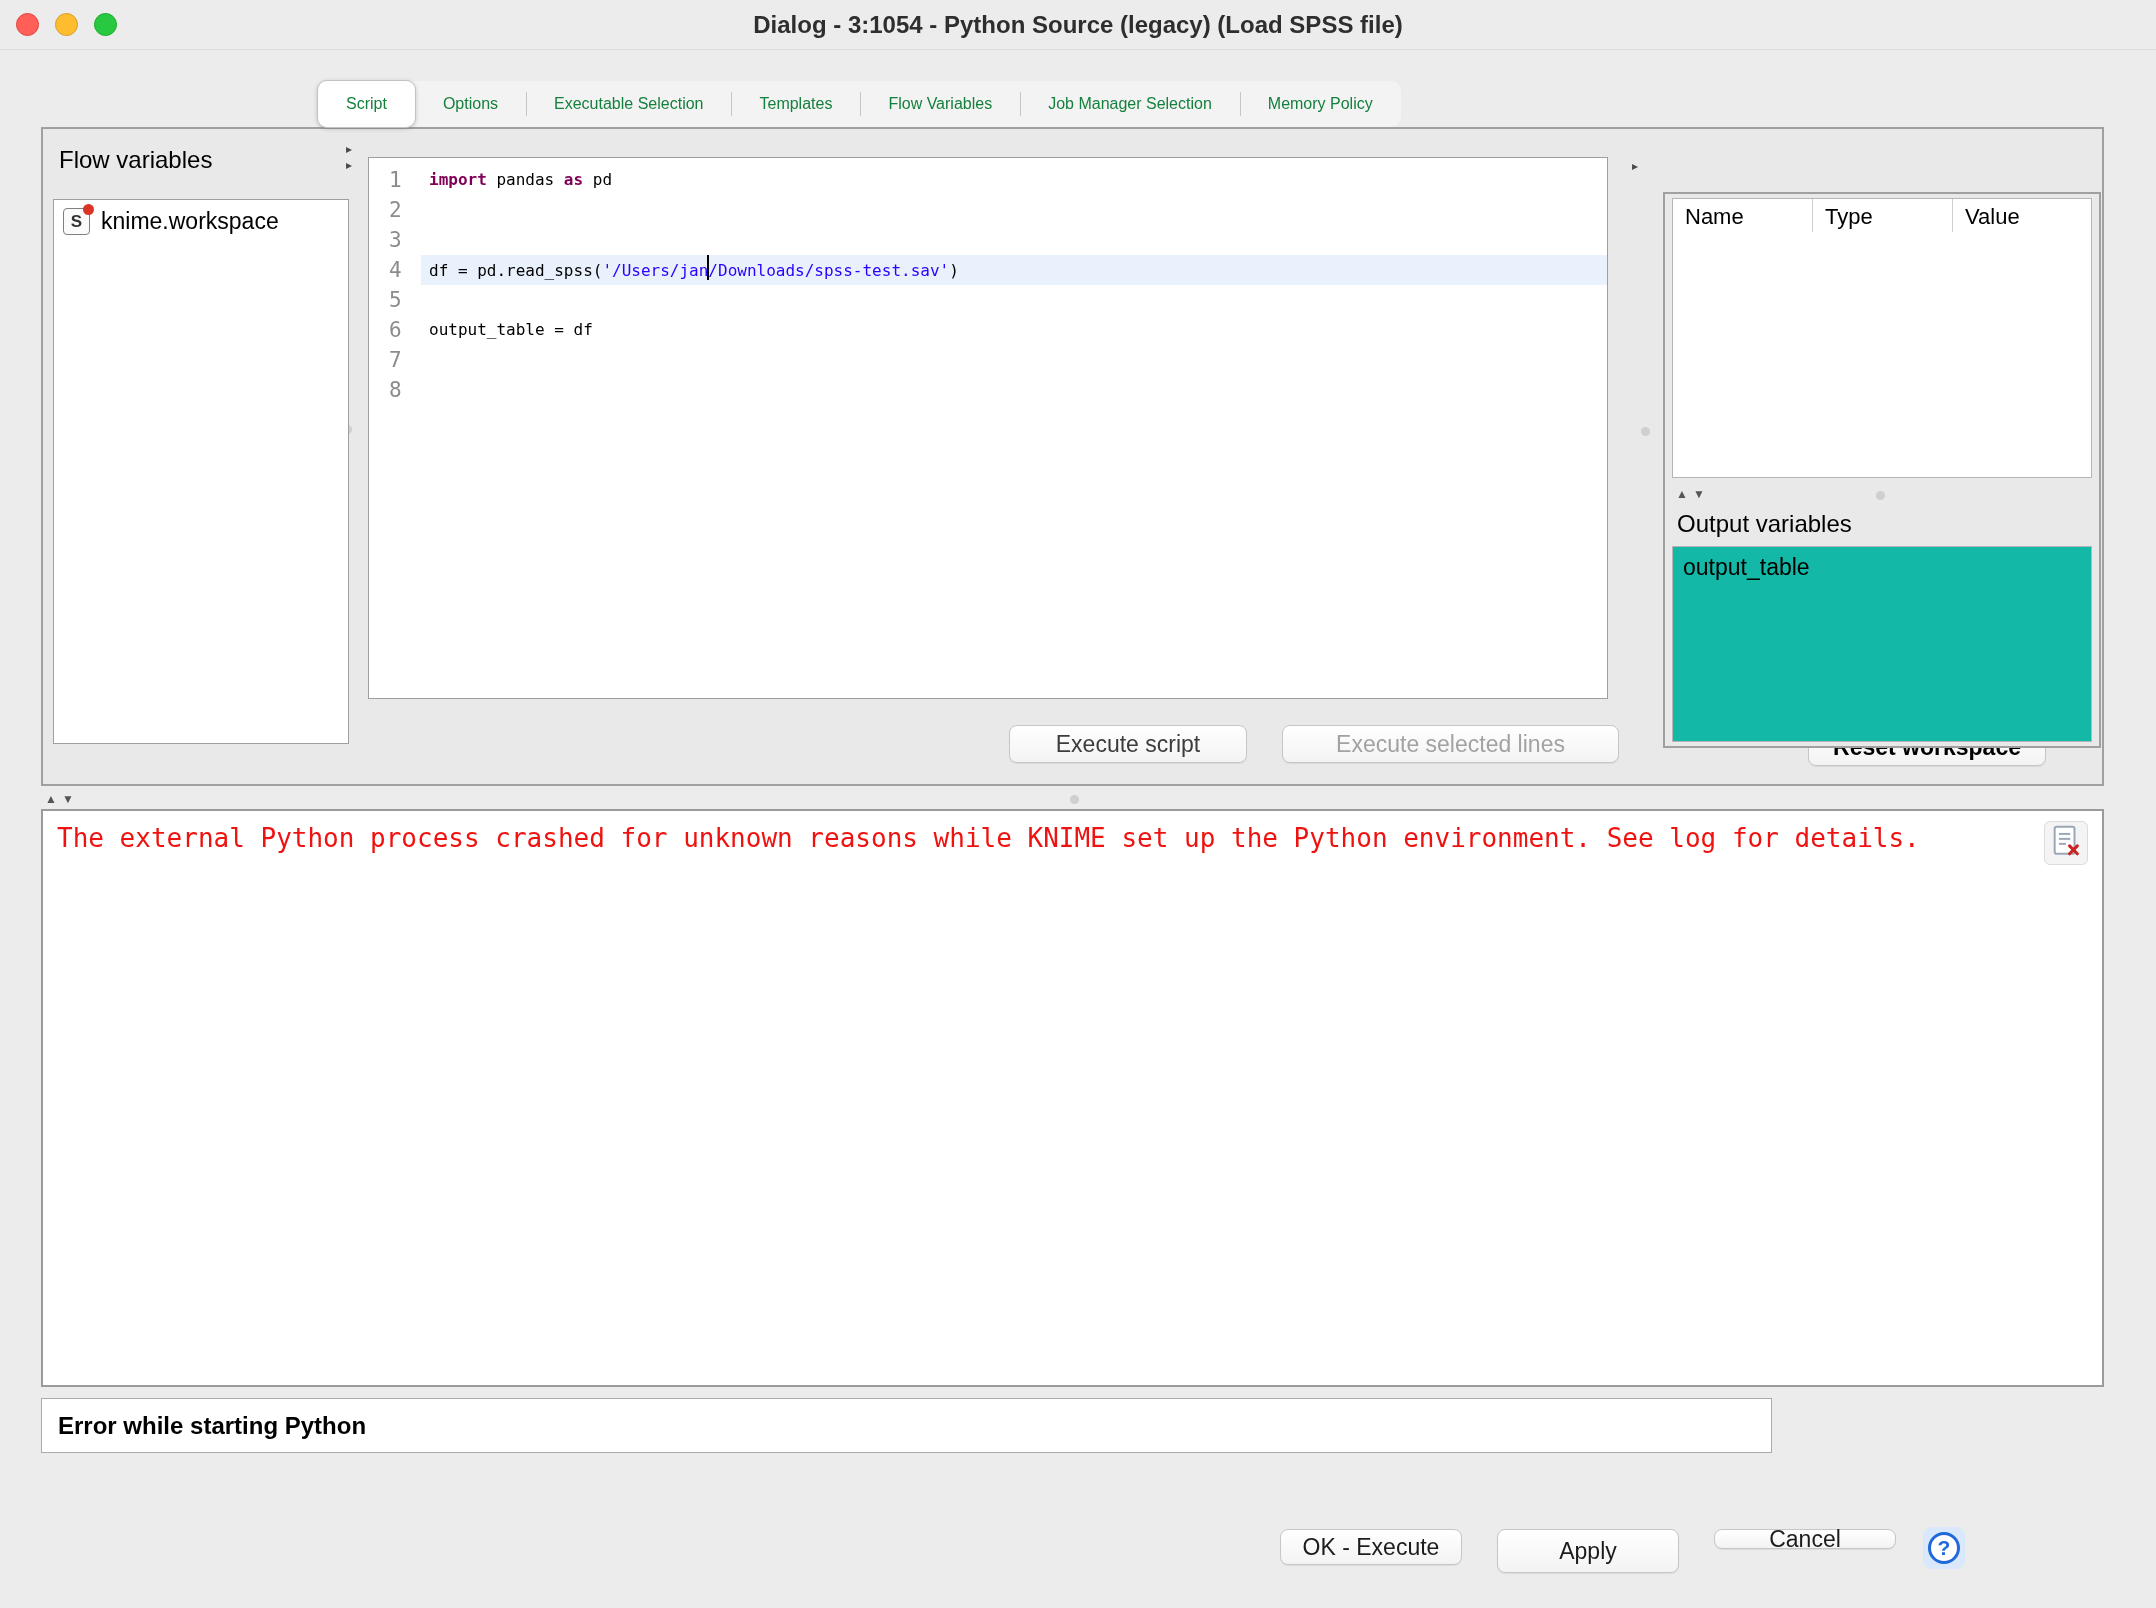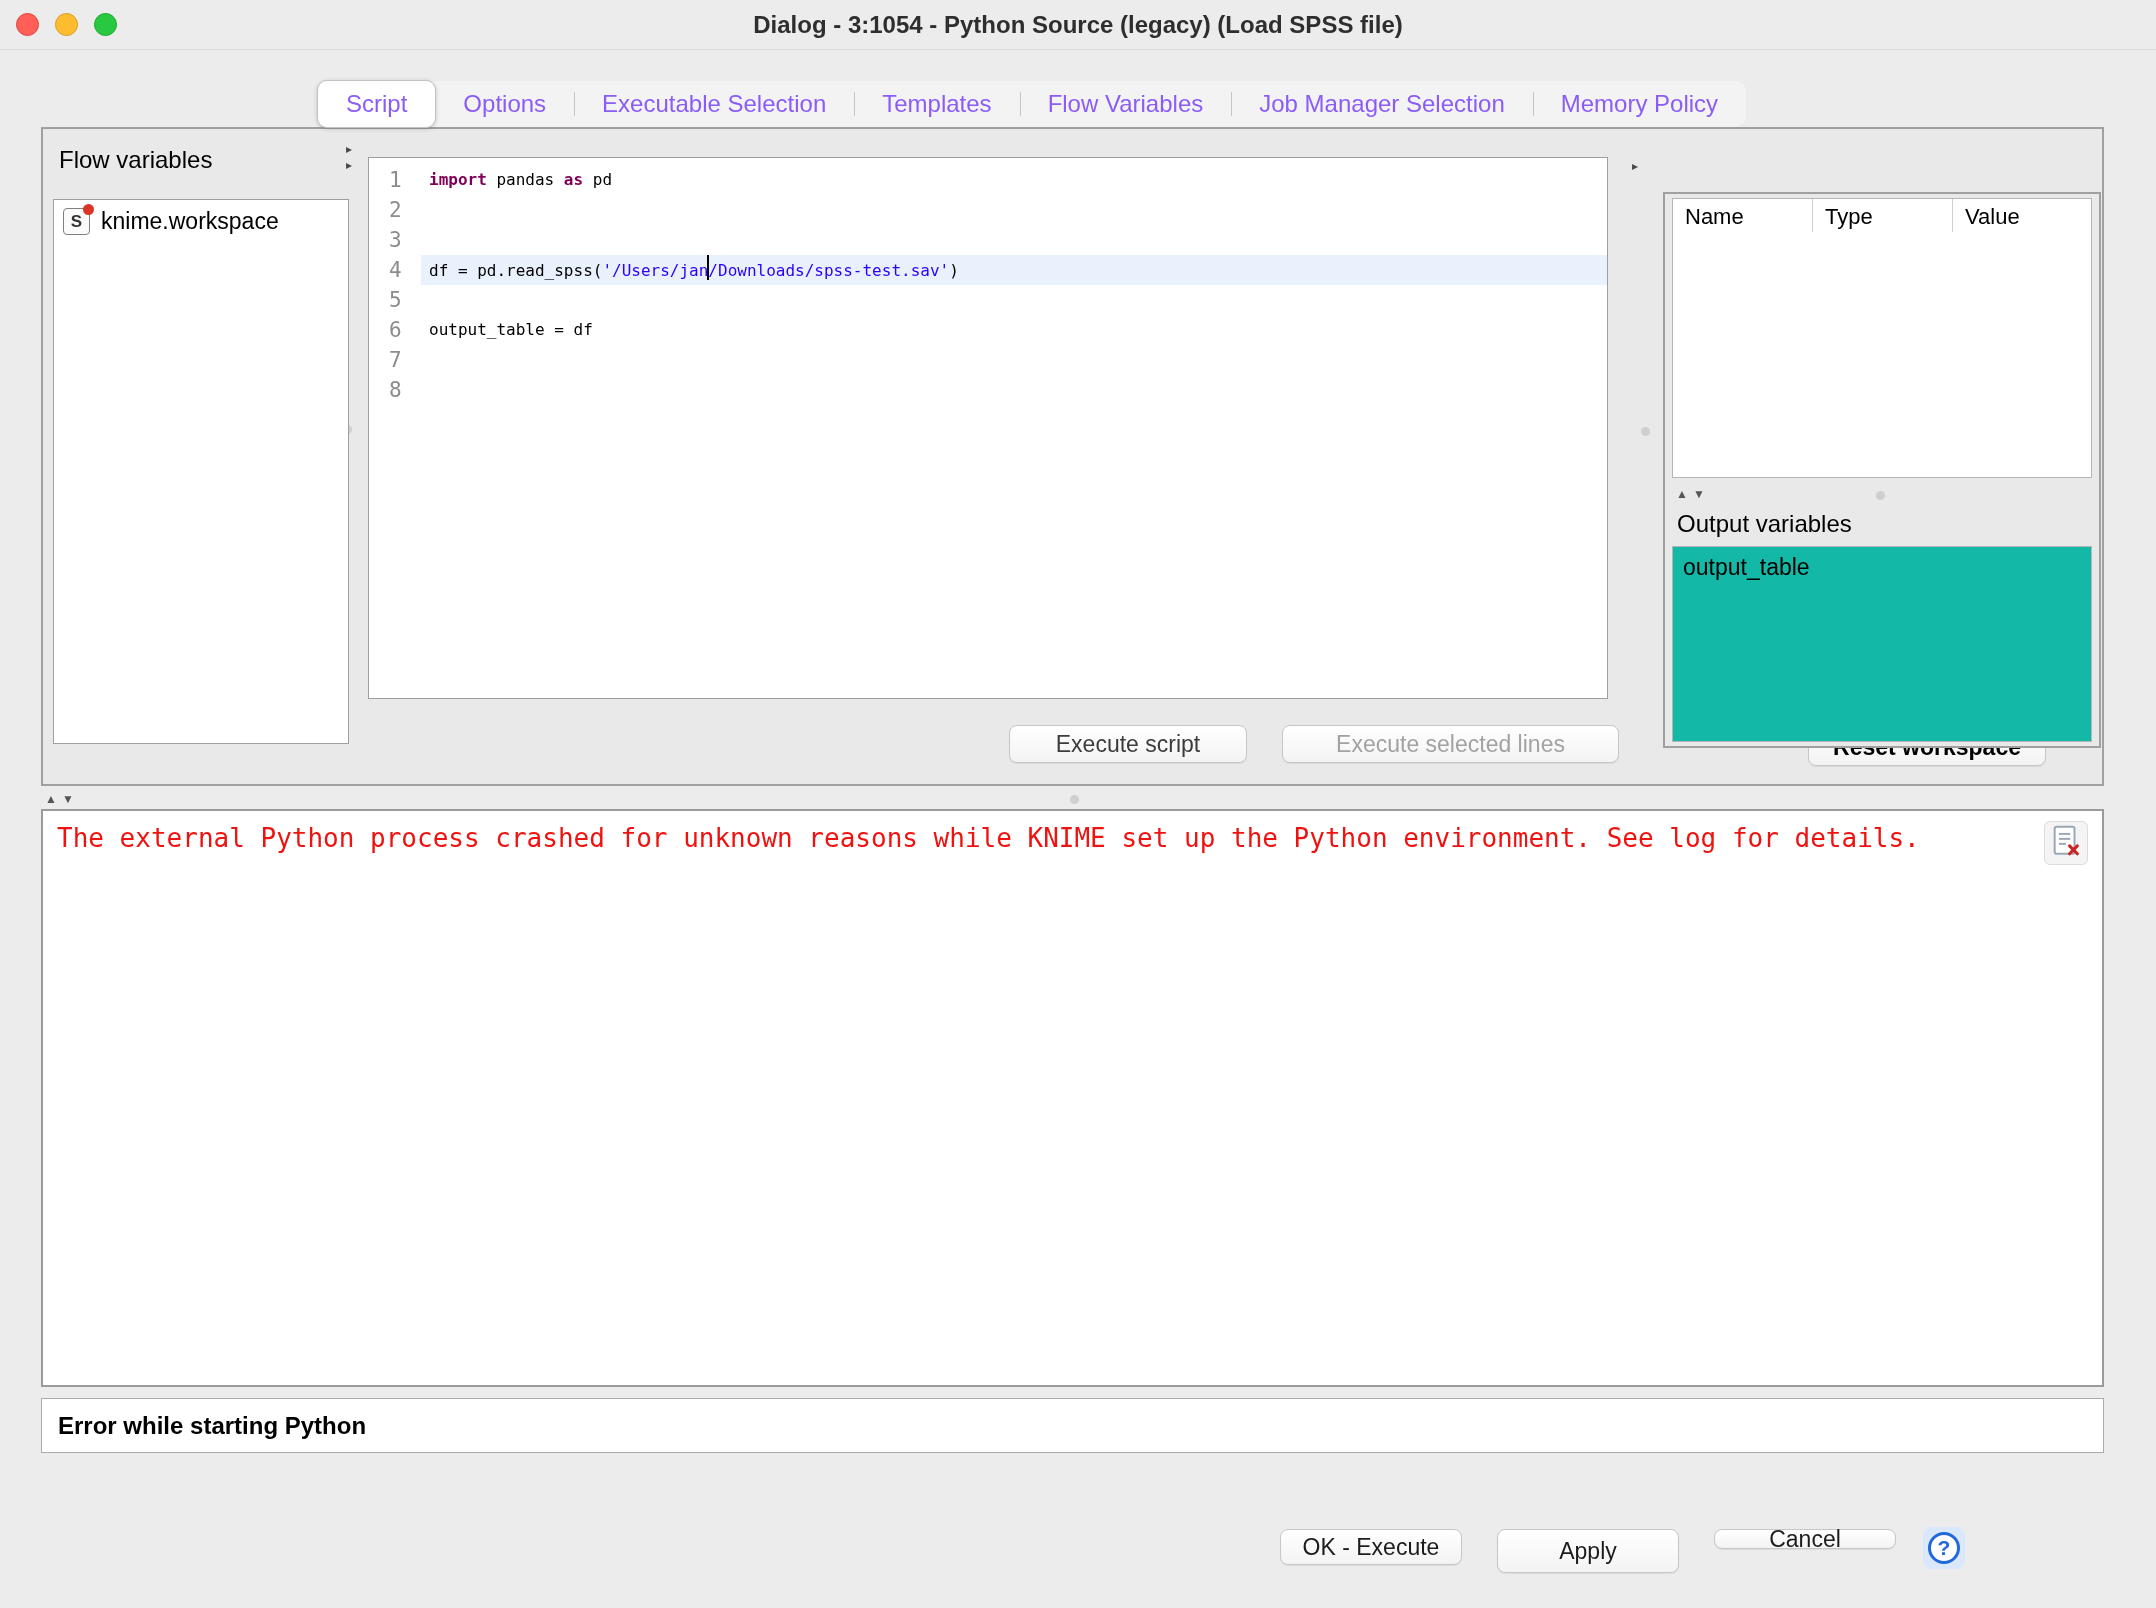--- a/index.html
+++ b/index.html
@@ -16,21 +16,21 @@
   .titlebar { position: absolute; top: 0; left: 0; width: 2156px; height: 50px; background: #ececec; border-bottom: 1px solid #dcdcdc; }
   .title { position: absolute; left: 0; right: 0; top: 0; height: 50px; line-height: 50px; text-align: center; font-size: 24px; font-weight: 700; color: #2e2e2e; }
   .traffic { position: absolute; left: 16px; top: 13px; display: flex; gap: 16px; z-index: 3; }
   .tl { width: 23px; height: 23px; border-radius: 50%; }
   .tl.red    { background: #ff5f57; border: 1px solid #e0443e; }
   .tl.yellow { background: #febc2e; border: 1px solid #d89e24; }
   .tl.green  { background: #28c840; border: 1px solid #1aab29; }
 
   
   .tabbar { position: absolute; top: 81px; left: 318px; height: 46px; display: flex; align-items: center; background: #f3f3f3; border-radius: 10px; }
-  .tab { position: relative; padding: 0 28px; font-size: 24px; line-height: 46px; color: #8b5cf6; white-space: nowrap; cursor: default; }
+  .tab { position: relative; padding: 0 28px; font-size: 16px; line-height: 46px; color: #15803d; white-space: nowrap; cursor: default; }
   .tab + .tab::before { content: ""; position: absolute; left: 0; top: 11px; bottom: 11px; width: 1px; background: #c6c6c6; }
   .tab.active { background: #fff; border: 1px solid #c2c2c2; border-radius: 10px; box-shadow: 0 1px 4px rgba(0,0,0,.18); line-height: 46px; margin: -2px -1px; z-index: 2; }
   .tab.active + .tab::before { display: none; }
 
   
   .main { position: absolute; left: 41px; top: 127px; width: 2063px; height: 659px; border: 2px solid #a0a0a0; background: #e9e9e9; }
 
   .fv-title { position: absolute; left: 16px; top: 17px; font-size: 24px; }
   .collapse-left { position: absolute; left: 303px; top: 14px; display: flex; flex-direction: column; gap: 4px; font-size: 12px; color: #4a4a4a; line-height: 12px; }
   .collapse-right { position: absolute; left: 1589px; top: 30px; font-size: 12px; color: #4a4a4a; }
@@ -75,21 +75,21 @@
   
   .h-arrows { position: absolute; left: 45px; top: 792px; font-size: 12px; color: #555; letter-spacing: 5px; }
   .h-dot { left: 1070px; top: 795px; }
 
   
   .console { position: absolute; left: 41px; top: 809px; width: 2063px; height: 578px; background: #fff; border: 2px solid #9a9a9a; }
   .console-msg { position: absolute; left: 14px; top: 10px; right: 84px; font-family: "DejaVu Sans Mono", monospace; font-size: 26px; line-height: 34px; color: #ee1310; white-space: pre-wrap; }
   .console-icon-btn { position: absolute; right: 14px; top: 10px; width: 44px; height: 44px; display: grid; place-items: center; background: #f4f4f4; border: 1px solid #dcdcdc; border-radius: 6px; }
 
   
-  .statusbar { position: absolute; left: 41px; top: 1398px; width: 2063px; height: 55px; background: #fff; border: 1px solid #ababab; display: flex; align-items: center; }
+  .statusbar { position: absolute; left: 41px; top: 1398px; width: 1731px; height: 55px; background: #fff; border: 1px solid #ababab; display: flex; align-items: center; }
   .status-text { padding-left: 16px; font-size: 24px; font-weight: 700; }
 
   
   #btn-ok     { left: 1280px; top: 1529px; width: 182px; height: 36px; color: #1c1c1c; }
   #btn-apply  { left: 1497px; top: 1529px; width: 182px; height: 44px; color: #1c1c1c; }
   #btn-cancel { left: 1714px; top: 1529px; width: 182px; height: 20px; color: #1c1c1c; }
   .help { position: absolute; left: 1923px; top: 1527px; width: 42px; height: 42px; border-radius: 9px; background: #d9e8fb; display: grid; place-items: center; }
   .help-circle { width: 32px; height: 32px; border-radius: 50%; border: 3px solid #2168da; color: #2168da; font-size: 21px; font-weight: 700; display: grid; place-items: center; background: #fff; }
 </style>
 </head>

